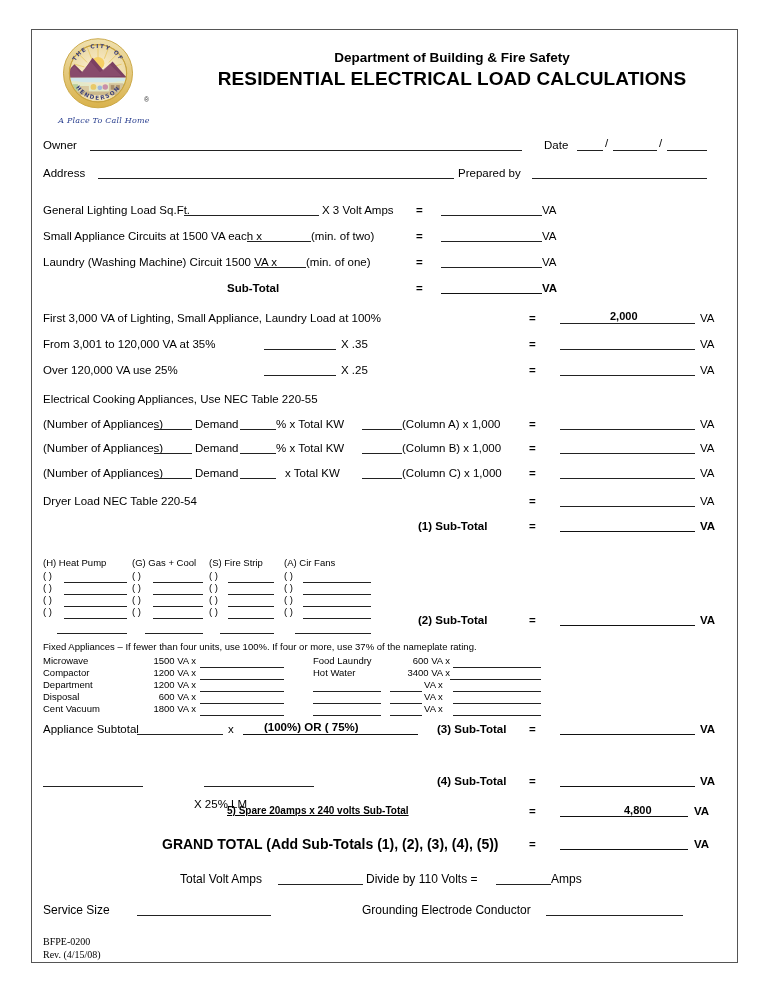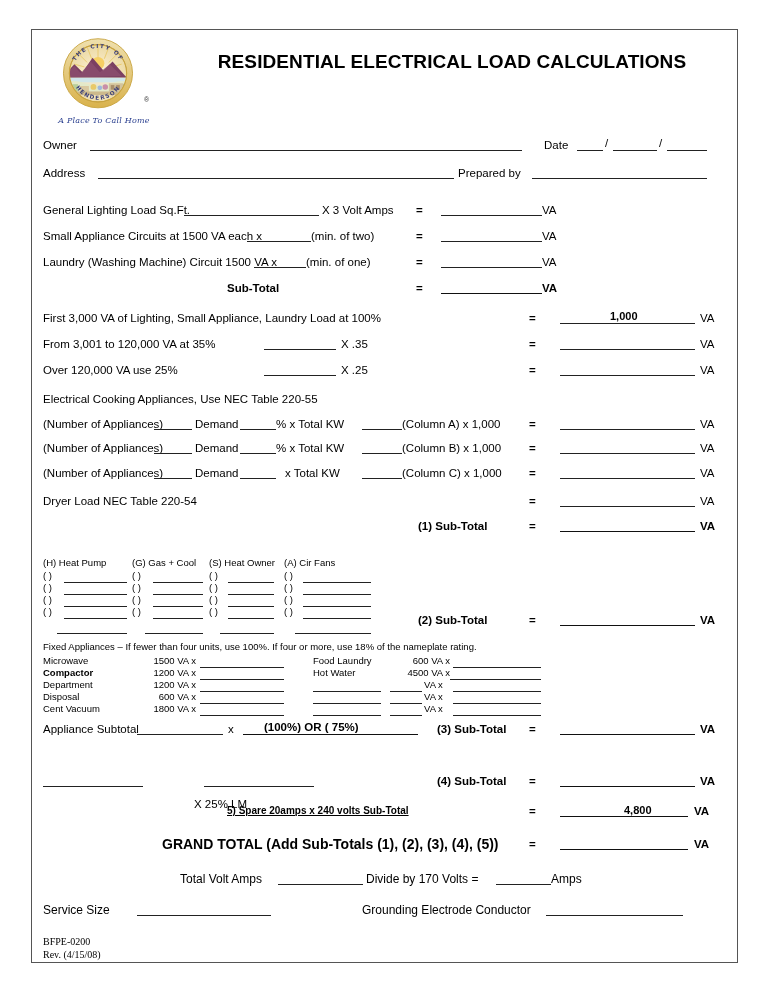--- a/index.html
+++ b/index.html
@@ -114,20 +114,21 @@
       </text>
       <text font-family="DejaVu Sans, sans-serif" font-size="6.2" font-weight="bold" fill="#3a3f7a" letter-spacing="1.6">
         <textPath href="#arcBot" startOffset="50%" text-anchor="middle">HENDERSON</textPath>
       </text>
     </svg>
     <div class="reg-mark">®</div>
     <div class="tagline">A Place To Call Home</div>
   </div>
 
   <div id="title-block">
+    <div class="t2">Department of Building &amp; Fire Safety</div>
     <div class="t3">RESIDENTIAL ELECTRICAL LOAD CALCULATIONS</div>
   </div>
 
   <div class="abs lbl" style="left:11px; top:109px;">Owner</div>
   <div class="abs ul" style="left:58px; top:109px; width:432px;"></div>
 
   <div class="abs lbl" style="left:512px; top:109px;">Date</div>
   <div class="abs ul" style="left:545px; top:109px; width:26px;"></div>
   <div class="abs lbl" style="left:573px; top:107px;">/</div>
   <div class="abs ul" style="left:581px; top:109px; width:44px;"></div>
@@ -161,21 +162,21 @@
   <div class="abs va" style="left:510px; top:226px;">VA</div>
 
   <div class="abs lbl b" style="left:195px; top:252px;">Sub-Total</div>
   <div class="abs eq" style="left:384px; top:252px;">=</div>
   <div class="abs ul-thick" style="left:409px; top:252px; width:101px;"></div>
   <div class="abs vaB" style="left:510px; top:252px;">VA</div>
 
   <div class="abs lbl" style="left:11px; top:282px;">First 3,000 VA of Lighting, Small Appliance, Laundry Load at 100%</div>
   <div class="abs eq" style="left:497px; top:282px;">=</div>
   <div class="abs ul" style="left:528px; top:282px; width:135px;"></div>
-  <div class="abs valnum" style="left:578px; top:280px;">1,000</div>
+  <div class="abs valnum" style="left:578px; top:280px;">2,000</div>
   <div class="abs va" style="left:668px; top:282px;">VA</div>
 
   <div class="abs lbl" style="left:11px; top:308px;">From 3,001 to 120,000 VA at 35%</div>
   <div class="abs ul" style="left:232px; top:308px; width:72px;"></div>
   <div class="abs lbl" style="left:309px; top:308px;">X .35</div>
   <div class="abs eq" style="left:497px; top:308px;">=</div>
   <div class="abs ul" style="left:528px; top:308px; width:135px;"></div>
   <div class="abs va" style="left:668px; top:308px;">VA</div>
 
   <div class="abs lbl" style="left:11px; top:334px;">Over 120,000 VA use 25%</div>
@@ -226,21 +227,21 @@
   <div class="abs va" style="left:668px; top:465px;">VA</div>
 
   <div class="abs lbl b" style="left:386px; top:490px;">(1) Sub-Total</div>
   <div class="abs eq" style="left:497px; top:490px;">=</div>
   <div class="abs ul-thick" style="left:528px; top:490px; width:135px;"></div>
   <div class="abs vaB" style="left:668px; top:490px;">VA</div>
 
 
   <div class="abs hv-col-hdr" style="left:11px;  top:527px;">(H) Heat Pump</div>
   <div class="abs hv-col-hdr" style="left:100px; top:527px;">(G) Gas + Cool</div>
-  <div class="abs hv-col-hdr" style="left:177px; top:527px;">(S) Heat Owner</div>
+  <div class="abs hv-col-hdr" style="left:177px; top:527px;">(S) Fire Strip</div>
   <div class="abs hv-col-hdr" style="left:252px; top:527px;">(A) Cir Fans</div>
 
   <div class="abs hv-paren" style="left:11px;  top:540px;">(  )</div>
   <div class="abs ul" style="left:32px;  top:541px; width:63px;"></div>
   <div class="abs hv-paren" style="left:100px; top:540px;">(  )</div>
   <div class="abs ul" style="left:121px; top:541px; width:50px;"></div>
   <div class="abs hv-paren" style="left:177px; top:540px;">(  )</div>
   <div class="abs ul" style="left:196px; top:541px; width:46px;"></div>
   <div class="abs hv-paren" style="left:252px; top:540px;">(  )</div>
   <div class="abs ul" style="left:271px; top:541px; width:68px;"></div>
@@ -275,48 +276,48 @@
   <div class="abs ul" style="left:25px;  top:592px; width:70px;"></div>
   <div class="abs ul" style="left:113px; top:592px; width:58px;"></div>
   <div class="abs ul" style="left:188px; top:592px; width:54px;"></div>
   <div class="abs ul" style="left:263px; top:592px; width:76px;"></div>
 
   <div class="abs lbl b" style="left:386px; top:584px;">(2) Sub-Total</div>
   <div class="abs eq" style="left:497px; top:584px;">=</div>
   <div class="abs ul-thick" style="left:528px; top:584px; width:135px;"></div>
   <div class="abs vaB" style="left:668px; top:584px;">VA</div>
 
-  <div class="abs fa" style="left:11px; top:611px;">Fixed Appliances – If fewer than four units, use 100%.  If four or more, use 18% of the nameplate rating.</div>
+  <div class="abs fa" style="left:11px; top:611px;">Fixed Appliances – If fewer than four units, use 100%.  If four or more, use 37% of the nameplate rating.</div>
 
   <div class="abs fa" style="left:11px; top:625px;">Microwave</div>
   <div class="abs fa" style="left:102px; top:625px; width:62px; text-align:right;">1500 VA x</div>
   <div class="abs ul" style="left:168px; top:626px; width:84px;"></div>
 
-  <div class="abs fa" style="left:11px; top:637px;font-weight:bold;">Compactor</div>
+  <div class="abs fa" style="left:11px; top:637px;">Compactor</div>
   <div class="abs fa" style="left:102px; top:637px; width:62px; text-align:right;">1200 VA x</div>
   <div class="abs ul" style="left:168px; top:638px; width:84px;"></div>
 
   <div class="abs fa" style="left:11px; top:649px;">Department</div>
   <div class="abs fa" style="left:102px; top:649px; width:62px; text-align:right;">1200 VA x</div>
   <div class="abs ul" style="left:168px; top:650px; width:84px;"></div>
 
   <div class="abs fa" style="left:11px; top:661px;">Disposal</div>
   <div class="abs fa" style="left:102px; top:661px; width:62px; text-align:right;">600 VA x</div>
   <div class="abs ul" style="left:168px; top:662px; width:84px;"></div>
 
   <div class="abs fa" style="left:11px; top:673px;">Cent Vacuum</div>
   <div class="abs fa" style="left:102px; top:673px; width:62px; text-align:right;">1800 VA x</div>
   <div class="abs ul" style="left:168px; top:674px; width:84px;"></div>
 
   <div class="abs fa" style="left:281px; top:625px;">Food Laundry</div>
   <div class="abs fa" style="left:350px; top:625px; width:68px; text-align:right;">600 VA x</div>
   <div class="abs ul" style="left:421px; top:626px; width:88px;"></div>
 
   <div class="abs fa" style="left:281px; top:637px;">Hot Water</div>
-  <div class="abs fa" style="left:350px; top:637px; width:68px; text-align:right;">4500 VA x</div>
+  <div class="abs fa" style="left:350px; top:637px; width:68px; text-align:right;">3400 VA x</div>
   <div class="abs ul" style="left:418px; top:638px; width:91px;"></div>
 
   <div class="abs ul" style="left:281px; top:650px; width:68px;"></div>
   <div class="abs ul" style="left:358px; top:650px; width:32px;"></div>
   <div class="abs fa" style="left:392px; top:649px;">VA x</div>
   <div class="abs ul" style="left:421px; top:650px; width:88px;"></div>
 
   <div class="abs ul" style="left:281px; top:662px; width:68px;"></div>
   <div class="abs ul" style="left:358px; top:662px; width:32px;"></div>
   <div class="abs fa" style="left:392px; top:661px;">VA x</div>
@@ -351,21 +352,21 @@
   <div class="abs valnum" style="left:592px; top:774px;">4,800</div>
   <div class="abs vaB" style="left:662px; top:775px;">VA</div>
 
   <div class="abs b" style="left:130px; top:806px; font-size:14px; white-space:nowrap;">GRAND TOTAL (Add Sub-Totals (1), (2), (3), (4), (5))</div>
   <div class="abs eq" style="left:497px; top:808px;">=</div>
   <div class="abs ul-thick" style="left:528px; top:808px; width:128px;"></div>
   <div class="abs vaB" style="left:662px; top:808px;">VA</div>
 
   <div class="abs lbl" style="left:148px; top:842px; font-size:12px;">Total Volt Amps</div>
   <div class="abs ul" style="left:246px; top:843px; width:85px;"></div>
-  <div class="abs lbl" style="left:334px; top:842px; font-size:12px;">Divide by 170 Volts =</div>
+  <div class="abs lbl" style="left:334px; top:842px; font-size:12px;">Divide by 110 Volts =</div>
   <div class="abs ul" style="left:464px; top:843px; width:55px;"></div>
   <div class="abs lbl" style="left:519px; top:842px; font-size:12px;">Amps</div>
 
   <div class="abs lbl" style="left:11px; top:873px; font-size:12px;">Service Size</div>
   <div class="abs ul" style="left:105px; top:874px; width:134px;"></div>
   <div class="abs lbl" style="left:330px; top:873px; font-size:12px;">Grounding Electrode Conductor</div>
   <div class="abs ul" style="left:514px; top:874px; width:137px;"></div>
 
   <div class="abs footer-txt" style="left:11px; top:906px;">BFPE-0200</div>
   <div class="abs footer-txt" style="left:11px; top:919px;">Rev. (4/15/08)</div>

